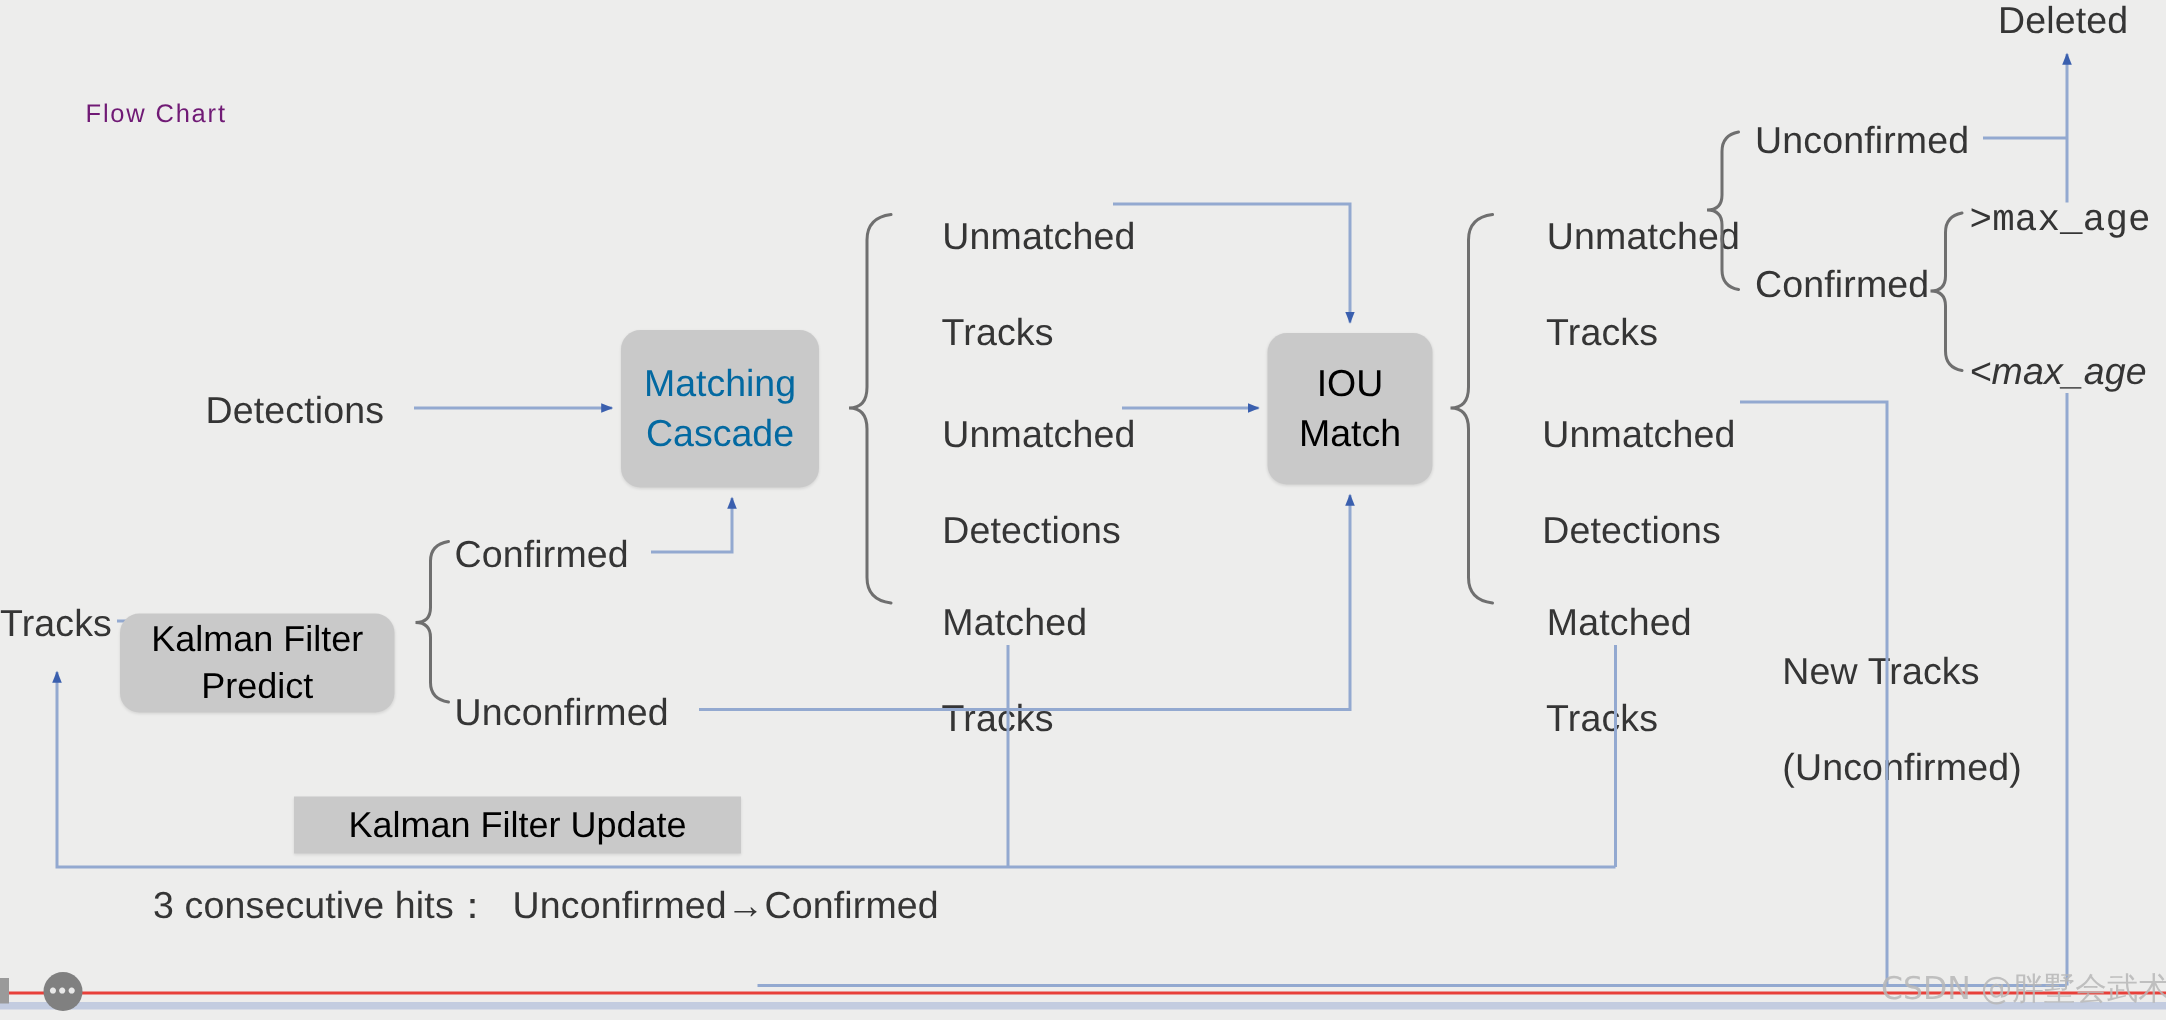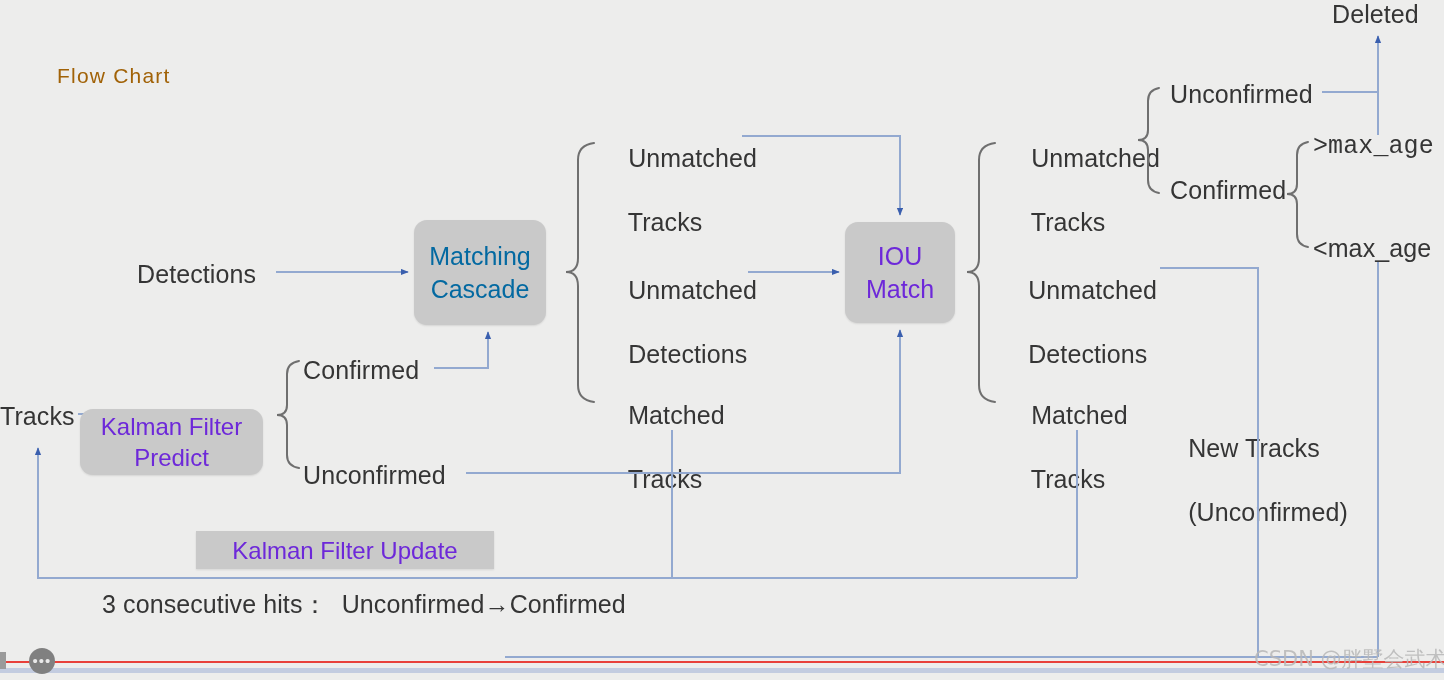--- a/index.html
+++ b/index.html
@@ -5,26 +5,26 @@
   html,body{margin:0;padding:0;background:#ededec;}
   body{width:1444px;height:680px;overflow:hidden;
        font-family:"Liberation Sans","DejaVu Sans",sans-serif;}
   #stage{position:relative;width:1444px;height:680px;background:#ededec;}
   .lbl{position:absolute;color:#353535;font-size:25px;line-height:32px;
        white-space:pre;letter-spacing:.1px;}
   .lbl.c{text-align:left;}
 
   
   #title{left:57px;top:6px;font-size:45px;color:#2faa42;letter-spacing:.5px;}
-  #subtitle{left:57px;top:60px;font-size:21px;color:#a16207;letter-spacing:1.2px;text-align:center;}
+  #subtitle{left:57px;top:60px;font-size:17px;color:#701a75;letter-spacing:1.2px;text-align:center;}
 
   
   .box{position:absolute;background:#c9c9c9;border-radius:13px;
        display:flex;align-items:center;justify-content:center;text-align:center;
-       color:#6d28d9;font-size:25px;line-height:33px;box-shadow:0 1px 2px rgba(0,0,0,.10);}
+       color:#000000;font-size:25px;line-height:33px;box-shadow:0 1px 2px rgba(0,0,0,.10);}
   #box-matching{left:414px;top:220px;width:132px;height:105px;color:#0369a1;}
   #box-iou{left:845px;top:222px;width:110px;height:101px;}
   #box-kalman-predict{left:80px;top:381px;width:183px;height:66px;z-index:4;
        line-height:31px;font-size:24px;margin-top:28px;}
   #box-kalman-update{left:196px;top:531px;width:298px;height:38px;font-size:24px;
        border-radius:0;}
 
   
   #wires{position:absolute;left:0;top:0;width:1444px;height:680px;
          pointer-events:none;z-index:2;}
@@ -164,21 +164,21 @@
     <span>Detections</span>
   </div>
   <div class="lbl c" style="left:1003px;top:367px;width:148px;">
     <span>Matched</span><br>
     <span>Tracks</span>
   </div>
 
   <div class="lbl" style="left:1170px;top:78px;">Unconfirmed</div>
   <div class="lbl" style="left:1170px;top:174px;">Confirmed</div>
   <div class="lbl" style="left:1313px;top:131px;font-family:Liberation Mono, monospace;">&gt;max_age</div>
-  <div class="lbl" style="left:1313px;top:232px;">&lt;max_age</div>
+  <div class="lbl" style="left:1313px;top:232px;font-style:italic;">&lt;max_age</div>
   <div class="lbl" style="left:1332px;top:-2px;">Deleted</div>
 
   <div class="lbl c" style="left:1160px;top:400px;width:196px;">
     <span>New Tracks</span><br>
     <span>(Unconfirmed)</span>
   </div>
 
   <div class="lbl" style="left:102px;top:588px;">3 consecutive hits：  Unconfirmed→Confirmed</div>
 
   <div id="scrub-track"></div>

